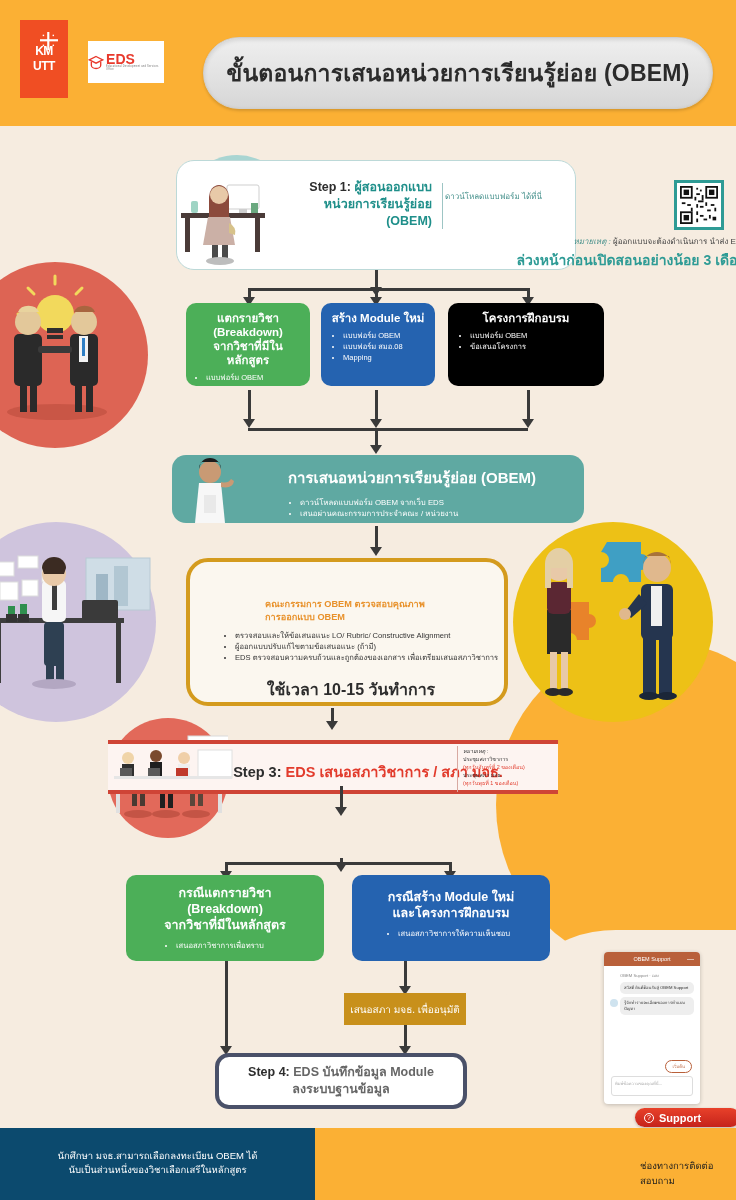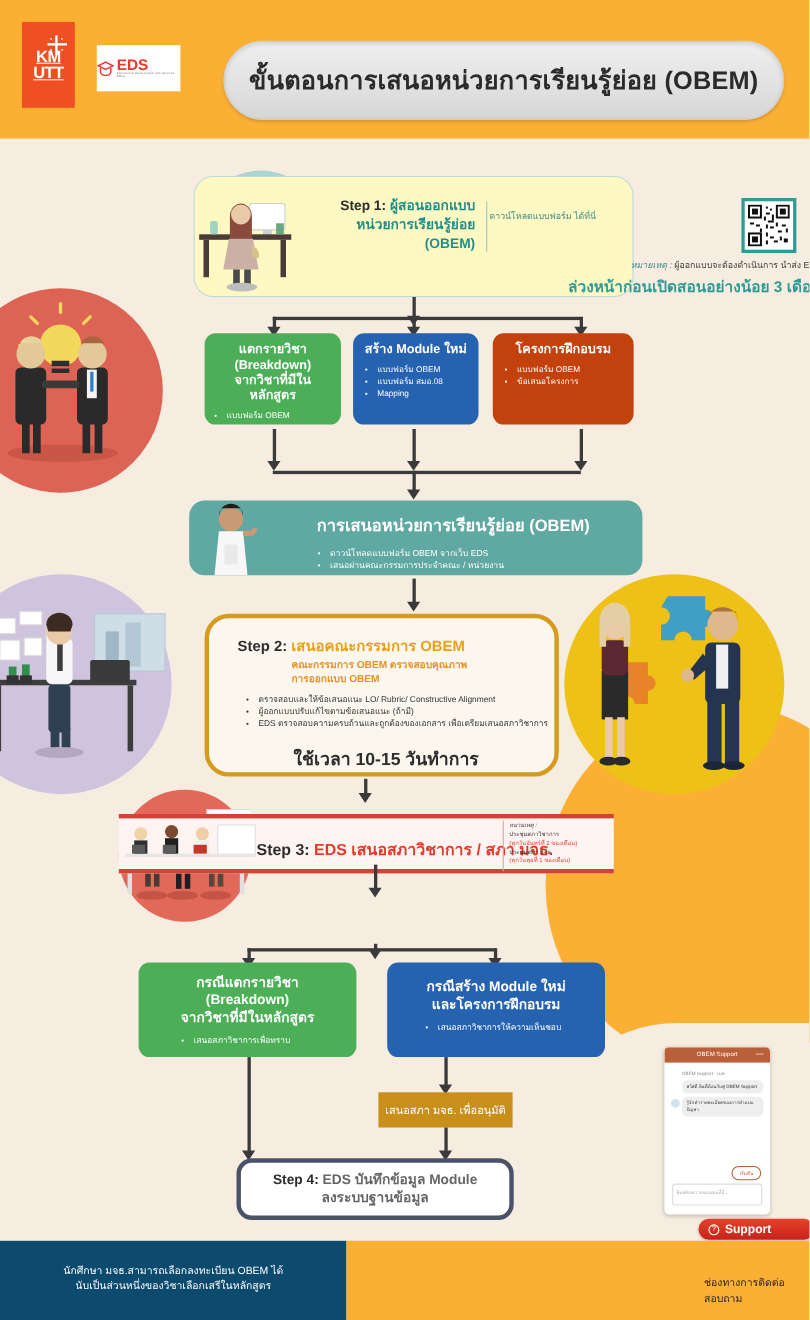--- a/index.html
+++ b/index.html
@@ -15,22 +15,22 @@
   
   .header {
     position: absolute; left: 0; top: 0; width: 736px; height: 126px;
     background: #fbb034;
   }
   .kmutt-logo {
     position: absolute; left: 20px; top: 20px; width: 48px; height: 78px;
     background: #f04e23; display: flex; align-items: center; justify-content: center;
   }
   .kmutt-txt {
-    color: #fff; font-weight: bold; font-size: 15px; line-height: 15px;
-    letter-spacing: -0.5px; text-align: center; position: relative; text-decoration: underline;
+    color: #fff; font-weight: bold; font-size: 12px; line-height: 15px;
+    letter-spacing: -0.5px; text-align: center; position: relative;
   }
   .kmutt-cross { position: absolute; right: -3px; top: -12px; width: 18px; height: 18px; }
   .eds-logo {
     position: absolute; left: 88px; top: 41px; width: 76px; height: 42px;
     background: #ffffff; display: flex; align-items: center; justify-content: center; gap: 2px;
   }
   .eds-cap { width: 17px; height: 17px; }
   .eds-word { color: #e8392c; font-weight: bold; font-size: 14px; line-height: 12px; }
   .eds-sub { font-size: 2.6px; color: #777; letter-spacing: .2px; }
 
@@ -64,42 +64,42 @@
   .arrow::after {
     content: ""; position: absolute; left: -5px; bottom: -8px;
     border-left: 6.5px solid transparent; border-right: 6.5px solid transparent;
     border-top: 9px solid #3a3a3a;
   }
   .hline { position: absolute; height: 3px; background: #3a3a3a; }
 
   
   .step1 {
     position: absolute; left: 176px; top: 160px; width: 400px; height: 110px;
-    background: #fef9c3; border: 1px solid #bcd9d8; border-radius: 18px;
+    background: #ffffff; border: 1px solid #bcd9d8; border-radius: 18px;
   }
   .step1-person { position: absolute; left: 4px; top: 6px; width: 84px; height: 100px; }
   .step1-label { position: absolute; left: 85px; top: 18px; width: 170px; text-align: right; }
   .step1-label .l1 { font-size: 12.5px; font-weight: bold; color: #2d2d2d; line-height: 17px; }
   .step1-label .l1 i { color: #1f8f8a; font-style: normal; }
   .step1-divider { position: absolute; left: 265px; top: 22px; width: 1px; height: 46px; background: #9dc5c4; }
   .dl-text { position: absolute; left: 268px; top: 29px; font-size: 8px; color: #3e8c87; }
   .qr-box { position: absolute; left: 497px; top: 19px; width: 50px; height: 50px;
     background: #fff; border: 3px solid #2e9b95; padding: 3px; }
   .note1 {
     position: absolute; left: 200px; top: 74px; width: 370px; text-align: right;
   }
   .note1 .small { font-size: 8px; color: #3e3e3e; }
   .note1 .small em { color: #3e8c87; }
   .note1 .big { font-size: 14px; color: #2e9b95; font-weight: bold; margin-top: 1px; }
 
   .row3 { position: absolute; left: 186px; top: 303px; width: 390px; height: 87px; }
   .card { position: absolute; top: 0; border-radius: 10px; padding: 8px 8px 6px; color: #fff; }
   .card.green { left: 0; width: 124px; height: 83px; background: #4caf58; }
   .card.blue1 { left: 135px; width: 114px; height: 83px; background: #2563b0; }
-  .card.blue2 { left: 262px; width: 128px; height: 83px; background: #c2410c; }
+  .card.blue2 { left: 262px; width: 156px; height: 83px; background: #000000; }
   .card h4 { font-size: 11.5px; text-align: center; font-weight: bold; line-height: 14px; }
   .card ul { margin: 5px 0 0 14px; }
   .card li { font-size: 7.5px; line-height: 11px; list-style: disc; }
   .card.green ul { margin-left: 12px; }
 
   .teal-box {
     position: absolute; left: 172px; top: 455px; width: 412px; height: 68px;
     background: #5fa9a2; border-radius: 14px; color: #fff;
   }
   .teal-person { position: absolute; left: 10px; top: 2px; width: 62px; height: 66px; }
@@ -500,22 +500,20 @@
     </svg>
     <h3>การเสนอหน่วยการเรียนรู้ย่อย (OBEM)</h3>
     <ul>
       <li>ดาวน์โหลดแบบฟอร์ม OBEM จากเว็บ EDS</li>
       <li>เสนอผ่านคณะกรรมการประจำคณะ / หน่วยงาน</li>
     </ul>
   </div>
   <div class="arrow" style="left:375px;top:526px;height:22px;"></div>
 
   <div class="step2">
-    <div class="hd"><span>Step 2:</span>
-      <i>เสนอคณะกรรมการ OBEM</i></div>
     <div class="sub">
       <div>คณะกรรมการ OBEM ตรวจสอบคุณภาพ</div>
       <div>การออกแบบ OBEM</div>
     </div>
     <ul>
       <li>ตรวจสอบและให้ข้อเสนอแนะ LO/ Rubric/ Constructive Alignment</li>
       <li>ผู้ออกแบบปรับแก้ไขตามข้อเสนอแนะ (ถ้ามี)</li>
       <li>EDS ตรวจสอบความครบถ้วนและถูกต้องของเอกสาร เพื่อเตรียมเสนอสภาวิชาการ</li>
     </ul>
     <div class="time">ใช้เวลา 10-15  วันทำการ</div>

